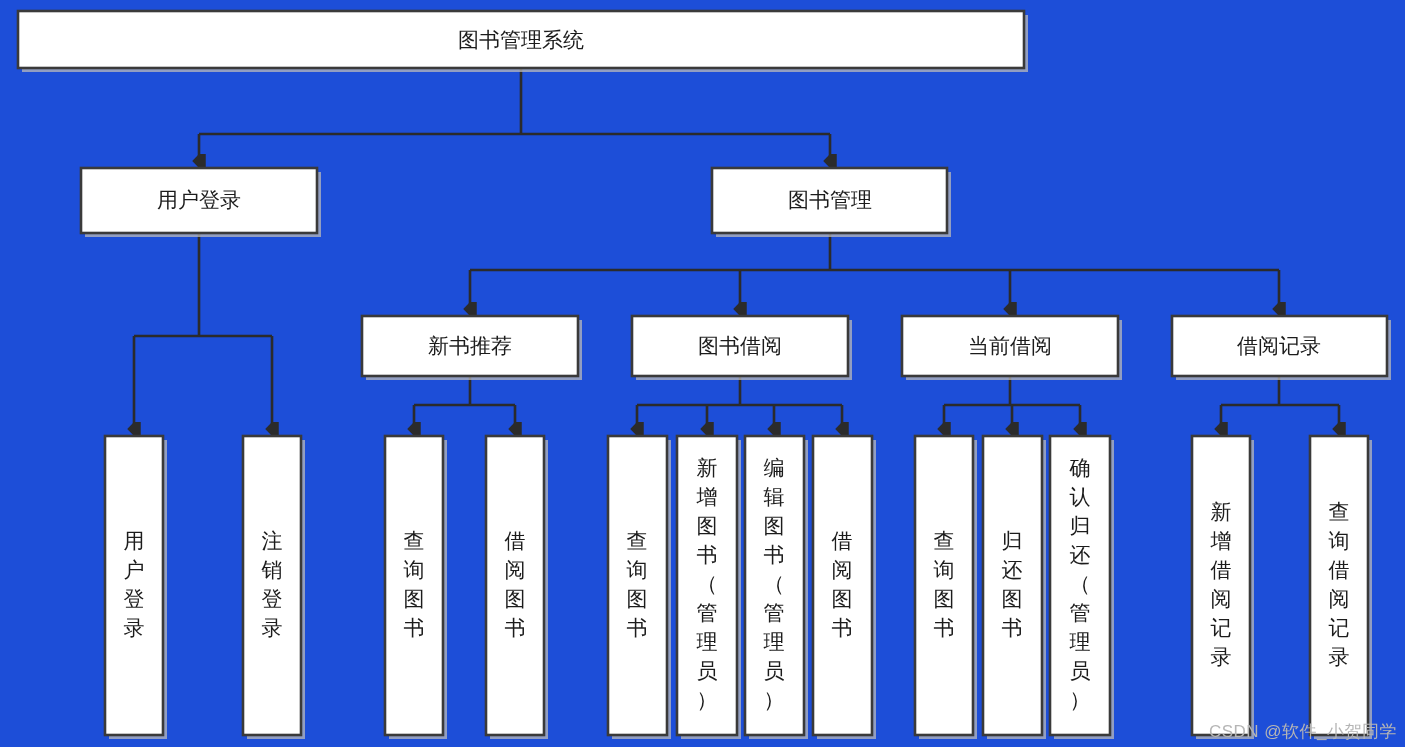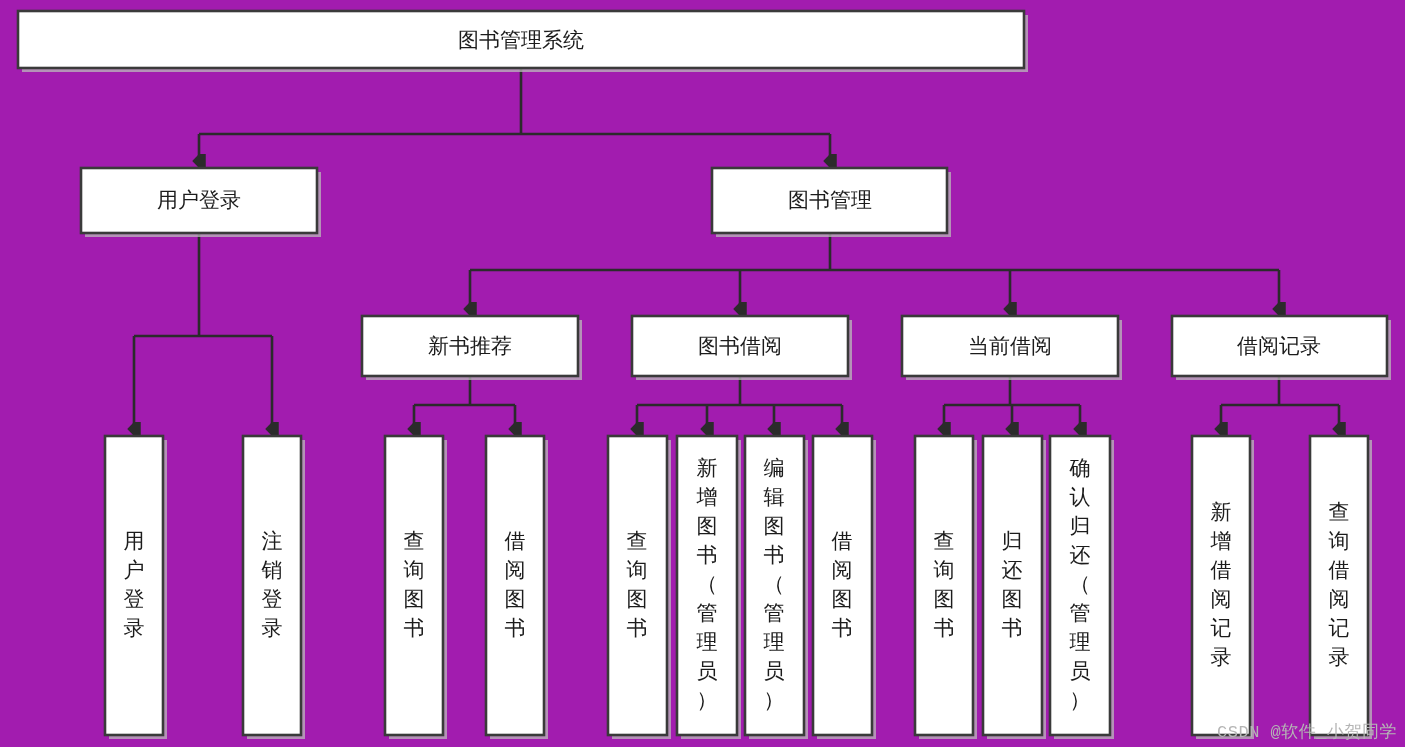--- a/index.html
+++ b/index.html
@@ -10,21 +10,21 @@
   body {
     width: 1405px;
     height: 747px;
     font-family: "Liberation Sans", "DejaVu Sans", sans-serif;
     overflow: hidden;
   }
   #diagram-root {
     position: relative;
     width: 1405px;
     height: 747px;
-    background: #a21caf;
+    background: #1d4ed8;
   }
   svg#flow-svg {
     position: absolute;
     top: 0;
     left: 0;
     width: 1405px;
     height: 747px;
     display: block;
   }
   .node-rect {
@@ -53,21 +53,21 @@
   }
   .label-v {
     font-size: 21px;
   }
   .watermark {
     position: absolute;
     right: 8px;
     bottom: 4px;
     font-size: 17px;
     color: #b5b5b5;
-    font-family: Liberation Mono, monospace;
+    font-family: Liberation Sans, sans-serif;
     letter-spacing: 0.5px;
     white-space: nowrap;
     pointer-events: none;
   }
 </style>
 </head>
 <body>
 
 <div id="diagram-root">
 

